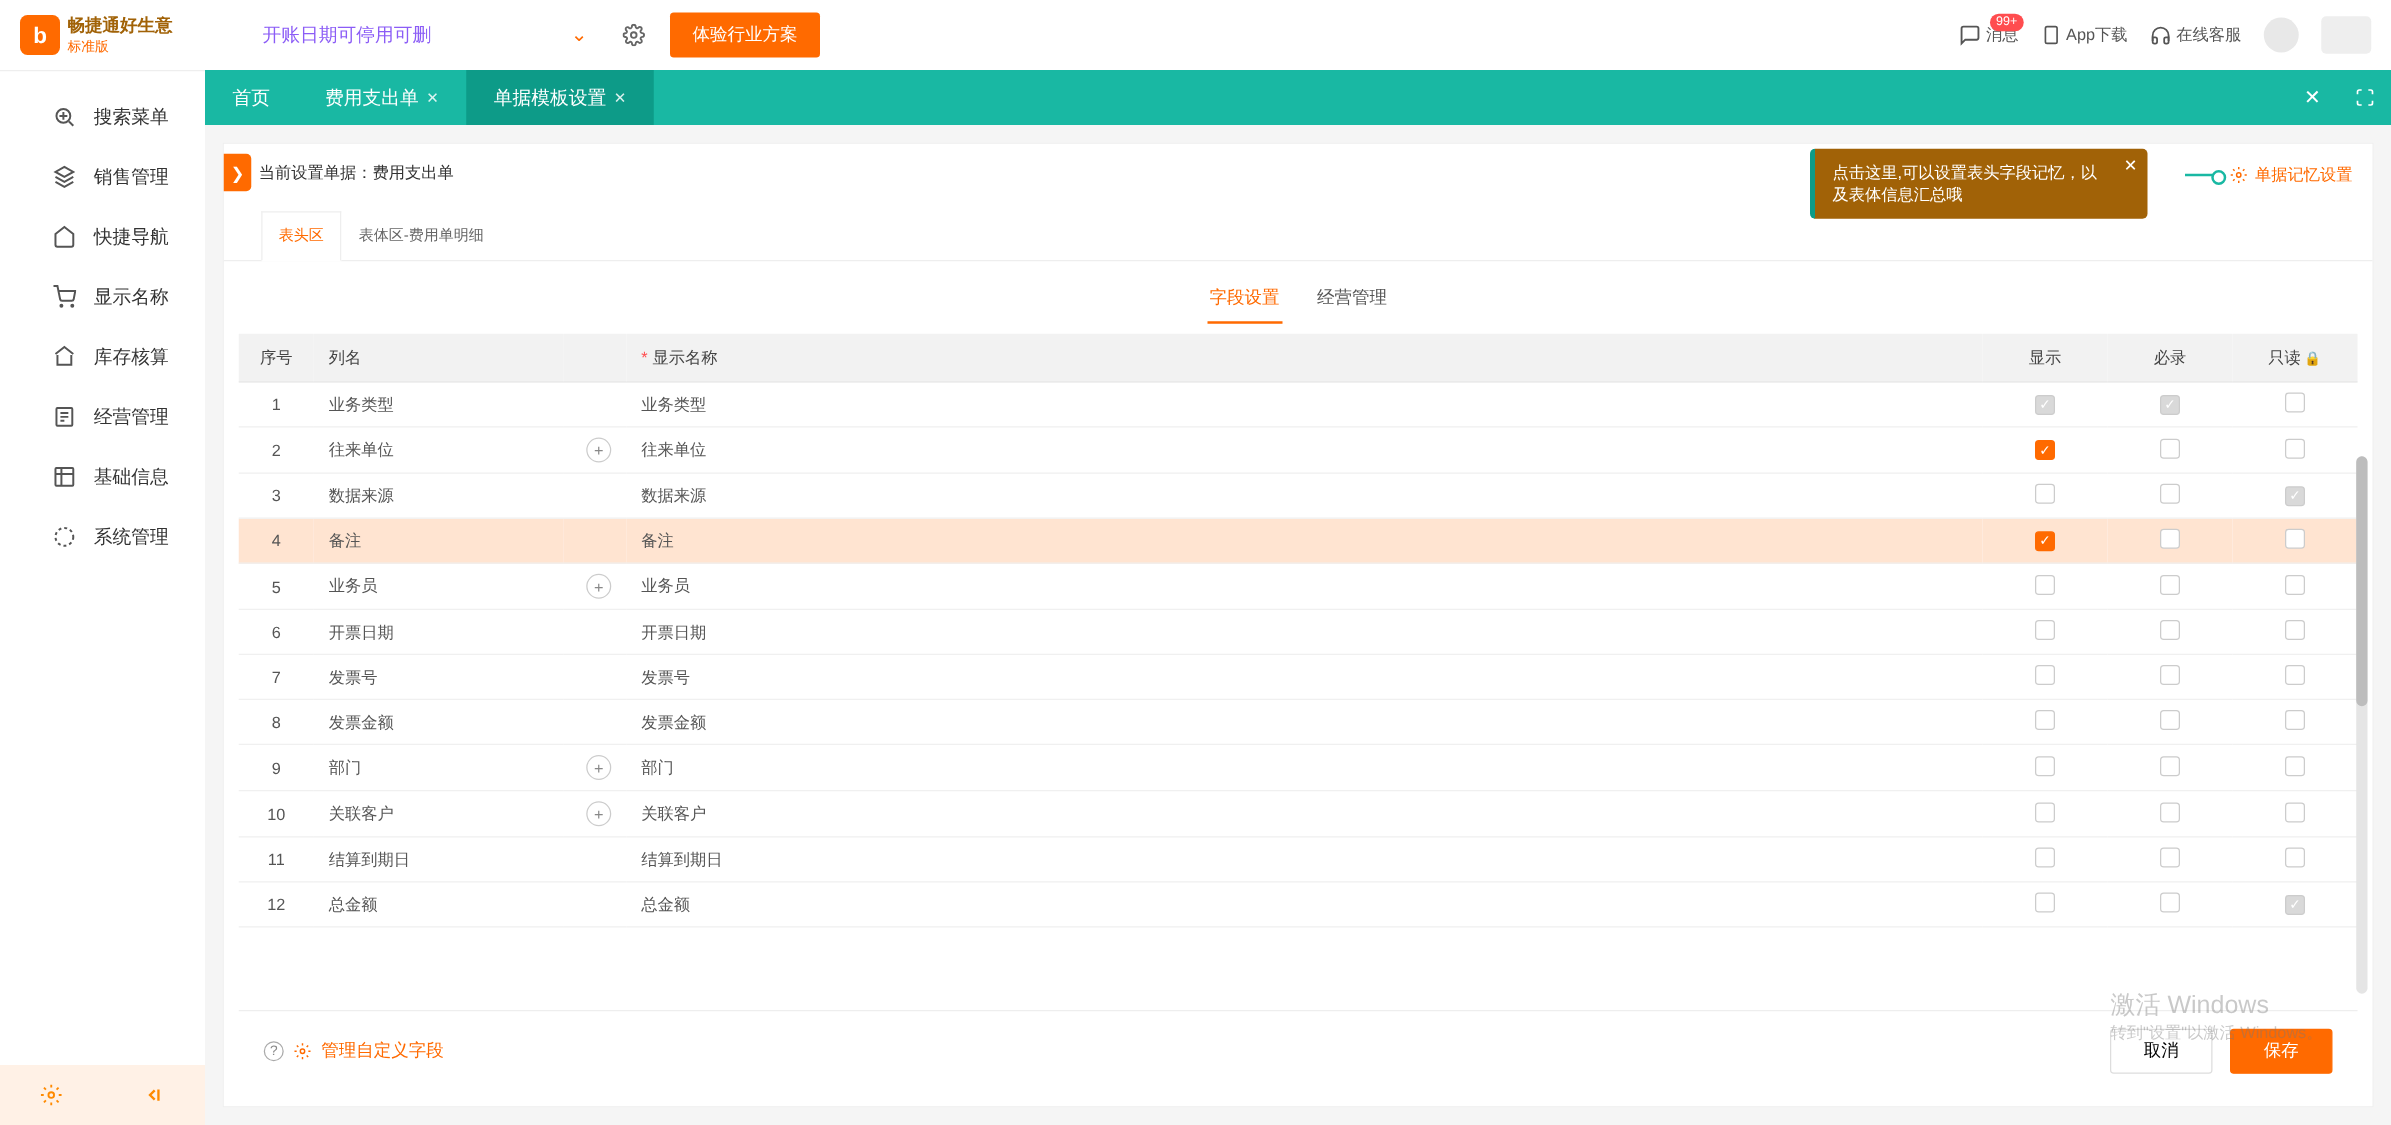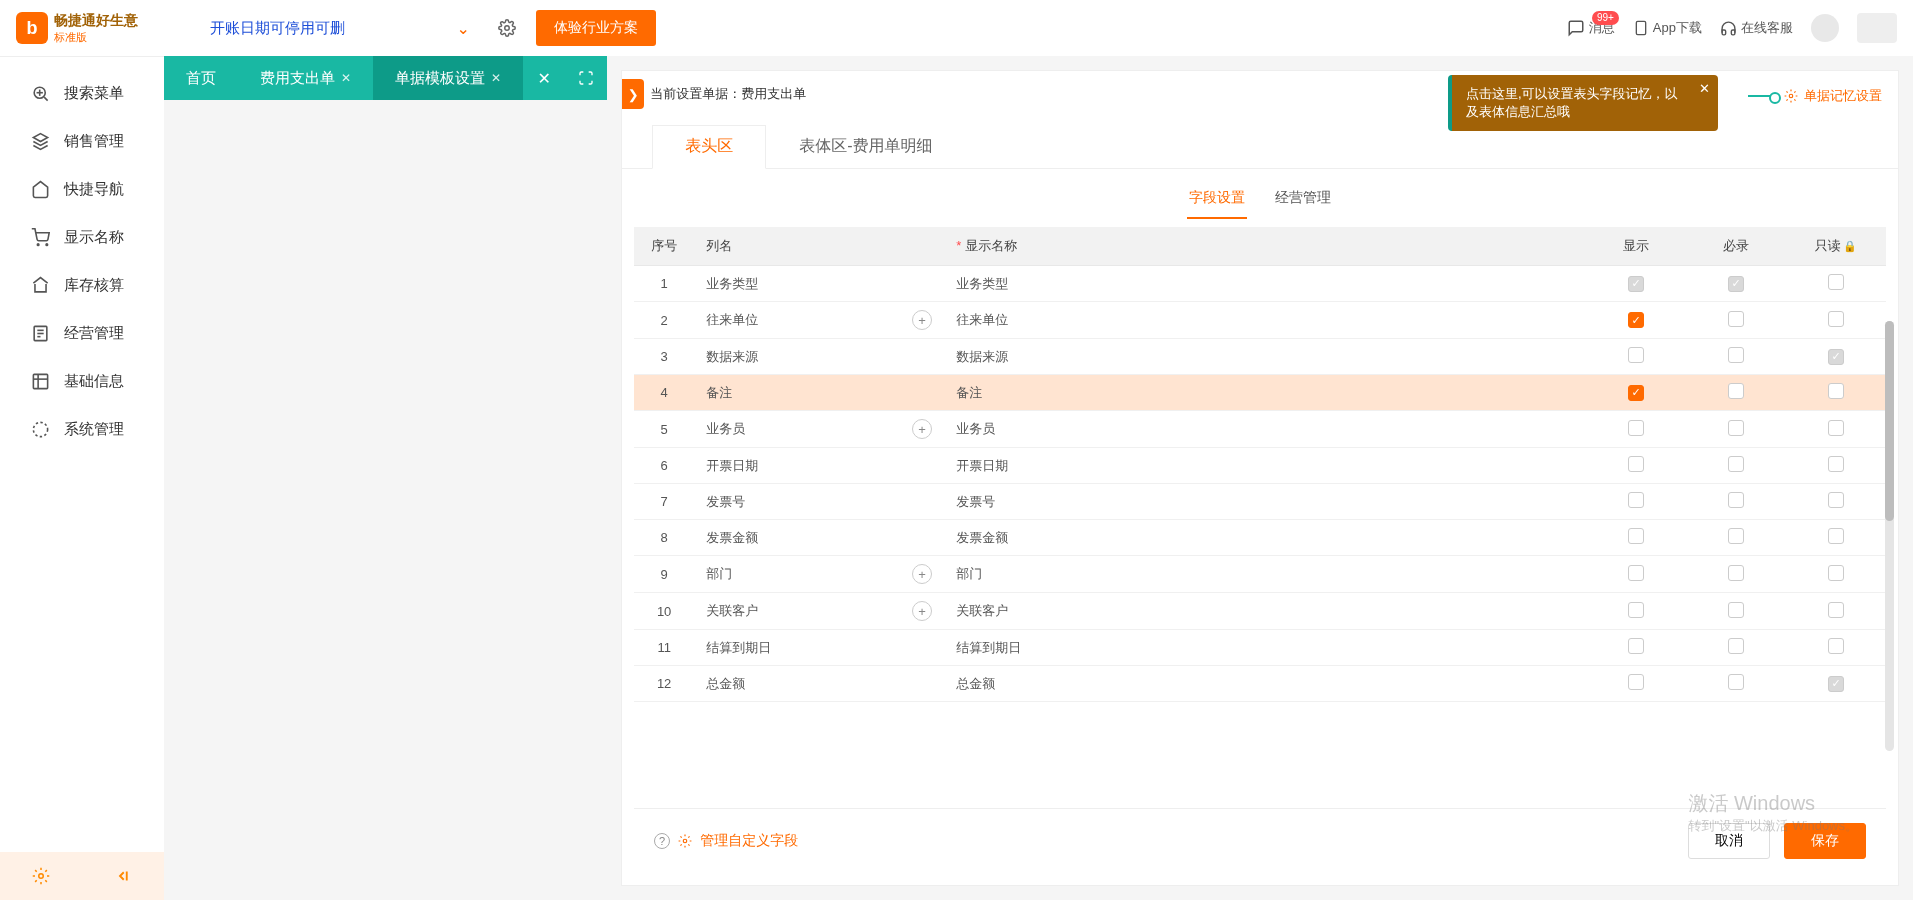--- a/index.html
+++ b/index.html
@@ -7,43 +7,43 @@
 .app { width: 1913px; height: 900px; display: flex; flex-direction: column; }
 
 
 .header { height: 56px; display: flex; align-items: center; padding: 0 16px; position: relative; }
 .logo-area { display: flex; align-items: center; width: 164px; }
 .logo-icon { width: 32px; height: 32px; display: flex; align-items: center; justify-content: center; background: #ff6a00; border-radius: 6px; color: #fff; font-weight: bold; font-size: 18px; margin-right: 6px;}
 .logo-text { display: flex; flex-direction: column; }
 .logo-name { font-size: 14px; font-weight: bold; color: #a16207; }
 .logo-edition { font-size: 11px; color: #ff6a00; }
 .org-select { flex: 0 0 280px; display: flex; align-items: center; justify-content: space-between; padding: 0 10px; margin-left:20px; }
-.org-title { font-size: 15px; color: #1d4ed8; font-weight:500;}
+.org-title { font-size: 15px; color: #8b5cf6; font-weight:500;}
 .org-chevron { color: #ff6a00; font-size: 16px; }
 .gear-btn { margin-left: 18px; color: #666; }
 .primary-btn { margin-left: 20px; background: #ff6a00; color: #fff; border: none; padding: 9px 18px; border-radius: 3px; font-size: 14px; cursor: pointer; }
 .hdr-right { margin-left: auto; display: flex; align-items: center; gap: 18px; }
 .hdr-item { display: flex; align-items: center; gap: 4px; color: #555; font-size: 13px; position: relative; }
 .badge { position: absolute; top: -8px; right: -4px; background: #ff4d4f; color: #fff; border-radius: 8px; font-size: 10px; padding: 1px 5px; line-height: 12px; }
 .avatar { width: 28px; height: 28px; border-radius: 50%; background: #e8e8e8; }
 .avatar-sq { width: 40px; height: 30px; border-radius: 4px; background: #eee; }
 
 
 .row { flex: 1; display: flex; min-height: 0; }
 
 
 .sidebar { width: 164px; background: #fff; border-top: 1px solid #eee; display: flex; flex-direction: column; }
-.side-items { flex: 1; padding-top: 12px; }
+.side-items { flex: 1; padding-top: 12px; padding-left: 11px; }
 .side-item { display: flex; align-items: center; gap: 14px; padding: 14px 0 14px 30px; color: #333; font-size: 15px; cursor: pointer; }
 .side-item .ic { width: 20px; height: 20px; display: flex; align-items: center; justify-content: center; color: #555; }
 .side-bottom { height: 48px; background: #fff1e6; display: flex; align-items: center; justify-content: space-around; }
 .side-bottom .ic { color: #ff8a00; }
 
 
-.main { flex: 1; display: flex; flex-direction: row; background: #f5f5f5; min-width: 0; }
+.main { flex: 1; display: flex; flex-direction: column; background: #f5f5f5; min-width: 0; }
 .tabbar { height: 44px; background: #19b8a3; display: flex; align-items: stretch; position: relative; }
 .tab { display: flex; align-items: center; gap: 6px; padding: 0 22px; color: #fff; font-size: 15px; cursor: pointer; }
 .tab.active { background: #0d9b88; }
 .tab-close { font-size: 12px; opacity: .85; }
 .tabbar-right { margin-left: auto; display: flex; align-items: center; }
 .tabbar-icon { width: 42px; height: 44px; display: flex; align-items: center; justify-content: center; color: #fff; font-size: 16px; cursor: pointer; }
 
 .content { flex: 1; padding: 14px; display: flex; flex-direction: column; min-height: 0; }
 .card { flex: 1; background: #fff; border: 1px solid #eee; display: flex; flex-direction: column; min-height: 0; position: relative; }
 
@@ -51,21 +51,21 @@
 .expand-btn { width: 22px; height: 30px; background: #ff6a00; display: flex; align-items: center; justify-content: center; color: #fff; border-radius: 0 4px 4px 0; cursor:pointer; }
 .ctx-text { margin-left: 6px; font-size: 13px; color: #333; }
 .ctx-val { color: #333; }
 .tooltip-box { position: absolute; right: 180px; top: 4px; background: #a16207; color: #fff; padding: 10px 36px 10px 14px; border-radius: 4px; font-size: 13px; max-width: 270px; border-left:4px solid #0d9b88;}
 .tooltip-close { position: absolute; top: 6px; right: 8px; color: #fff; cursor: pointer; font-size: 13px;}
 .memo-link { position: absolute; right: 16px; top: 16px; display: flex; align-items: center; gap: 6px; color: #ff6a00; font-size: 13px; }
 .memo-line { width: 30px; height: 2px; background: #19b8a3; position: relative;}
 .memo-line::after{content:"";position:absolute;right:-3px;top:-3px;width:8px;height:8px;border-radius:50%;border:2px solid #19b8a3;background:#fff;}
 
 .zone-tabs { display: flex; align-items: stretch; padding: 8px 30px 0; border-bottom: 1px solid #eee; gap: 0; }
-.zone-tab { padding: 10px 32px; border: 1px solid transparent; font-size: 16px; color: #666; cursor: pointer; }
+.zone-tab { padding: 10px 13px; border: 1px solid transparent; font-size: 12px; color: #666; cursor: pointer; }
 .zone-tab.active { border: 1px solid #eee; border-bottom: 1px solid #fff; color: #ff6a00; margin-bottom: -1px; background:#fff;}
 
 .sub-tabs { display: flex; justify-content: center; padding: 14px 0 0; gap: 26px; }
 .sub-tab { padding: 6px 2px 10px; font-size: 14px; color: #555; cursor: pointer; }
 .sub-tab.active { color: #ff6a00; border-bottom: 2px solid #ff6a00; }
 
 .table-wrap { flex: 1; overflow: auto; padding: 8px 12px 8px 12px; min-height:0;}
 .tbl { width: 100%; border-collapse: collapse; }
 .tbl th { background: #f2f2f2; font-weight: 500; color: #444; text-align: left; padding: 10px 12px; border-bottom: 1px solid #e8e8e8; font-size:13px;}
 .tbl td { padding: 8px 12px; border-bottom: 1px solid #f0f0f0; font-size: 13px; color: #555; }

